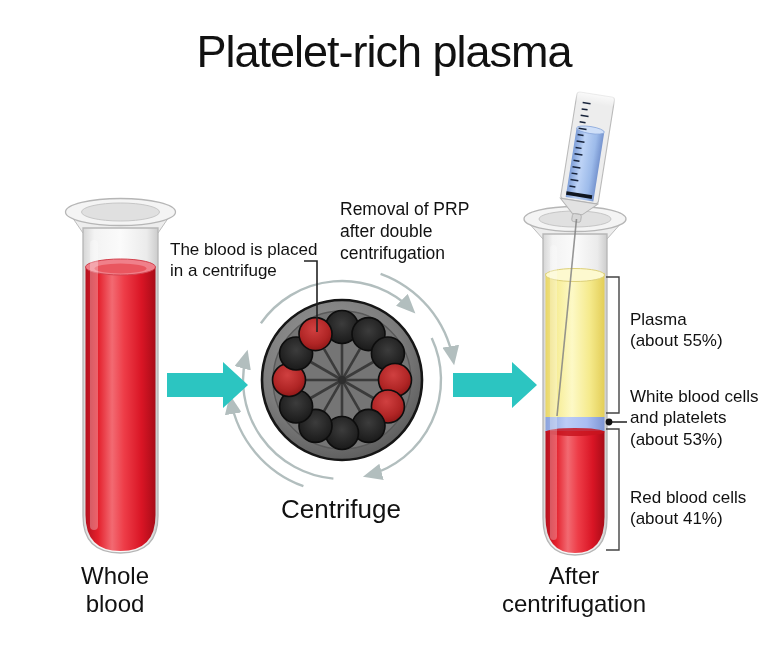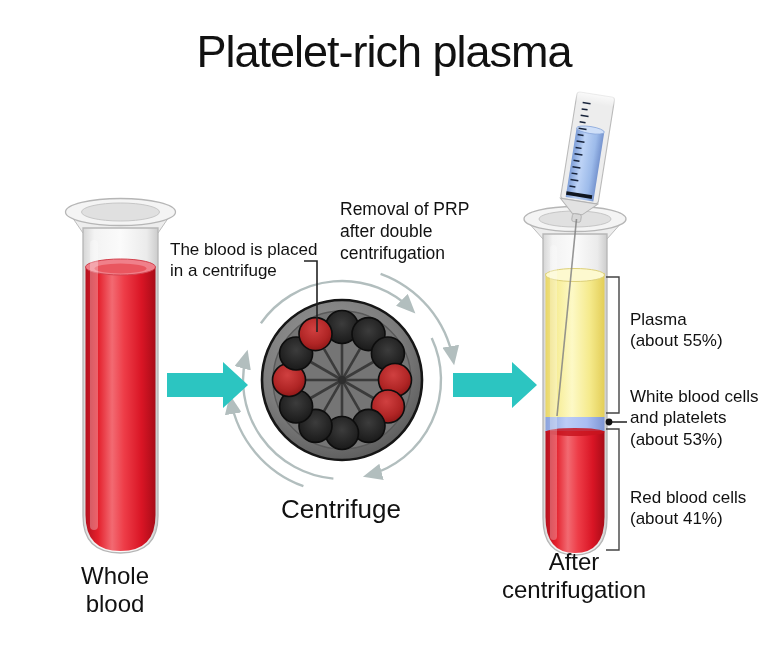--- a/index.html
+++ b/index.html
@@ -204,15 +204,15 @@
   <div class="t layer-label" style="left:630px; top:309px; width:135px;">Plasma
 (about 55%)</div>
 
   <div class="t layer-label" style="left:630px; top:386px; width:135px;">White blood cells
 and platelets
 (about 53%)</div>
 
   <div class="t layer-label" style="left:630px; top:459px; width:135px;margin-top:28px;">Red blood cells
 (about 41%)</div>
 
-  <div class="t tube-label" style="left:474px; top:548px; width:200px;">After
+  <div class="t tube-label" style="left:474px; top:562px; width:200px;">After
 centrifugation</div>
 </div>
 
 </body></html>

